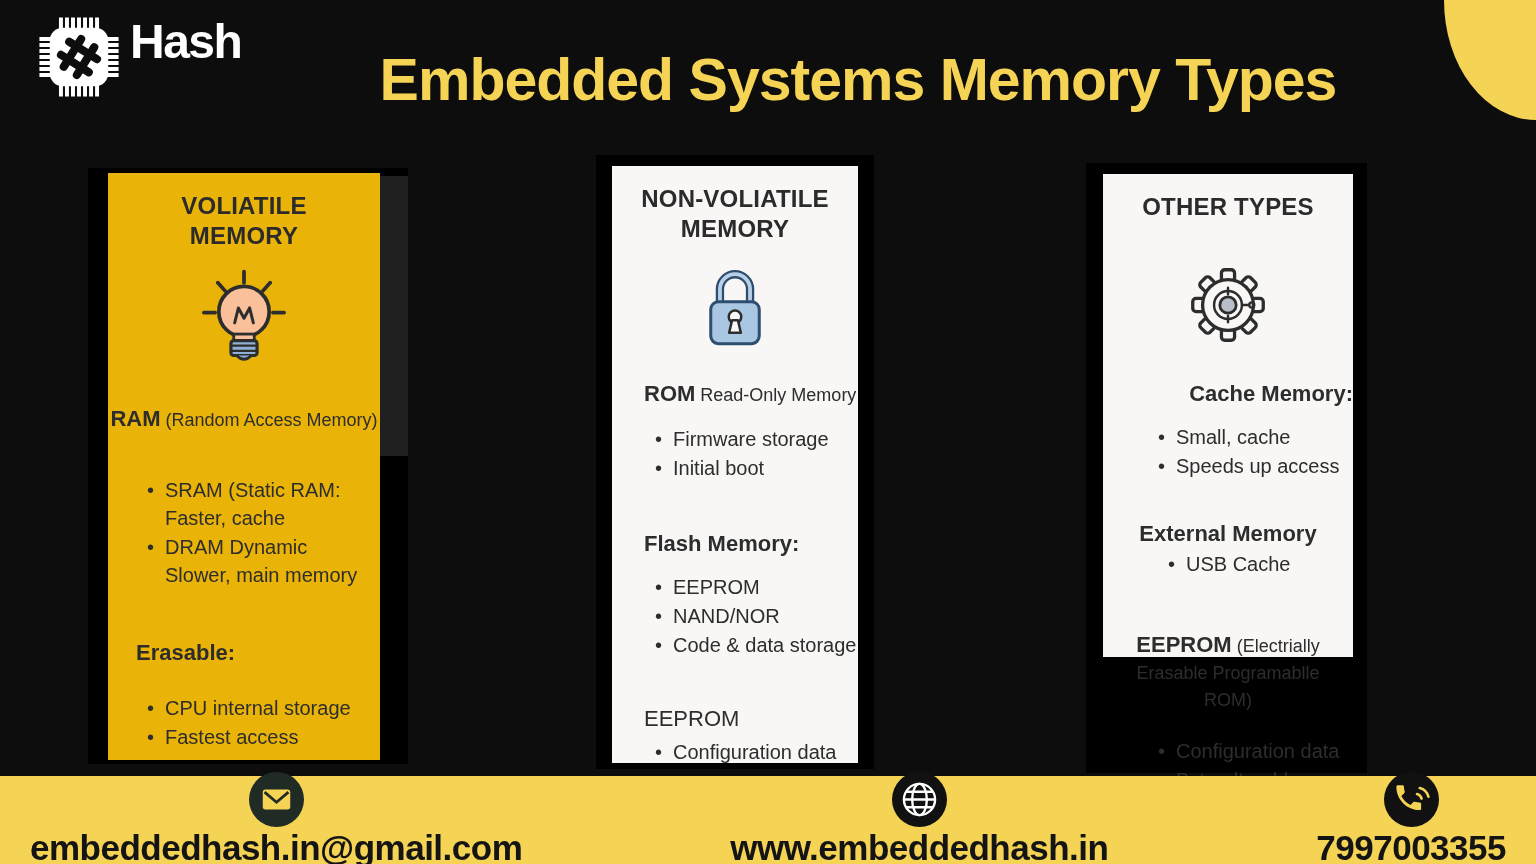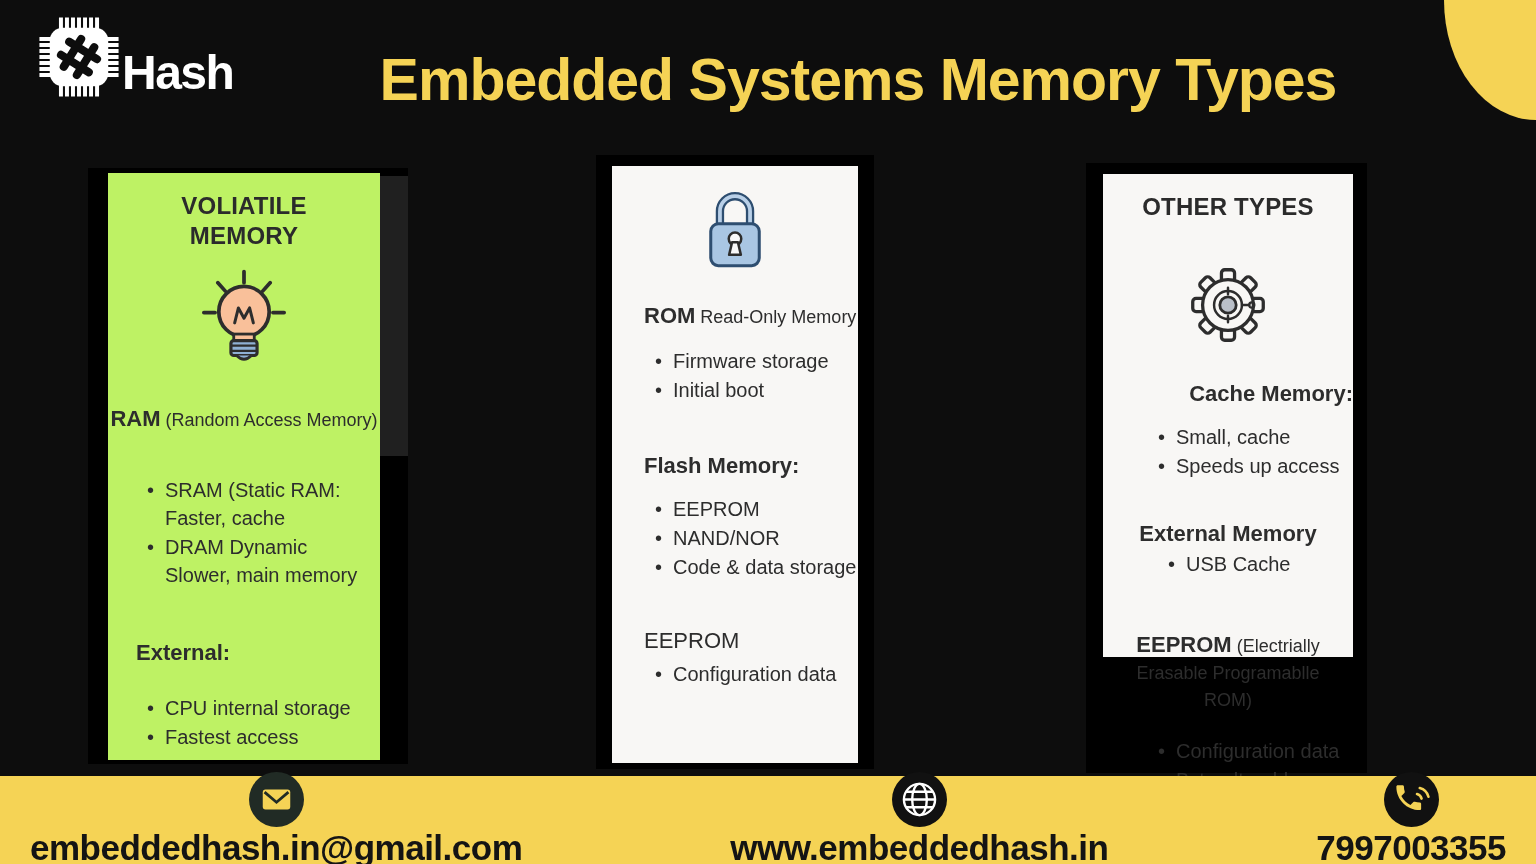--- a/index.html
+++ b/index.html
@@ -7,37 +7,37 @@
     width:1536px;height:864px;position:relative;overflow:hidden;
     background:#0d0d0d;
     font-family:"Liberation Sans",sans-serif;
   }
   .corner{
     position:absolute;top:0;right:0;width:92px;height:120px;
     background:var(--yellow,#F5D355);
     border-bottom-left-radius:100% 100%;
   }
   
-  .logo{position:absolute;left:36px;top:14px;display:flex;align-items:flex-end;}
+  .logo{position:absolute;left:36px;top:14px;display:flex;align-items:flex-start;gap:8px;}
   .logo svg{width:86px;height:86px;display:block;}
   .logo-text{color:#ffffff;font-size:48px;font-weight:bold;letter-spacing:-1.5px;}
   .title{
     position:absolute;left:338px;top:46px;width:1040px;text-align:center;
     font-size:59px;font-weight:bold;letter-spacing:-1px;color:var(--yellow,#F5D355);
     white-space:nowrap;
   }
   
   .frame{position:absolute;background:#000000;}
   .frame-1{left:88px;top:168px;width:320px;height:596px;}
   .strip-1{position:absolute;left:380px;top:176px;width:28px;height:280px;background:#202020;}
   .frame-2{left:596px;top:155px;width:278px;height:614px;}
   .frame-3{left:1086px;top:163px;width:281px;height:610px;}
   
   .card{position:absolute;color:#2d2d2d;}
-  .card-1{left:108px;top:173px;width:272px;height:587px;background:#bef264;}
+  .card-1{left:108px;top:173px;width:272px;height:587px;background:#eab308;}
   .card-2{left:612px;top:166px;width:246px;height:597px;background:#F8F7F5;}
   .card-3{left:1103px;top:174px;width:250px;height:483px;background:#F8F7F5;}
   .card-title{
     max-width:195px;margin:18px auto 0;text-align:center;
     font-weight:bold;font-size:24px;line-height:30px;letter-spacing:0.2px;color:#2b2b2b;
   }
   .card-icon{display:flex;justify-content:center;}
   .h{font-size:22px;font-weight:bold;line-height:27px;}
   .rest{font-size:18px;font-weight:normal;}
   ul{list-style:none;margin:0;padding:0;font-size:20px;line-height:28px;}
@@ -117,28 +117,29 @@
       <rect x="41" y="81" width="28" height="16" rx="3" fill="#8FB0D4" stroke="#2d2d2d" stroke-width="3.4"></rect>
       <path d="M42 86.5h26M42 92h26" stroke="#2d2d2d" stroke-width="2.4"></path>
       <path d="M47 97 Q55 105 63 97" fill="#8FB0D4" stroke="#2d2d2d" stroke-width="3"></path>
     </svg>
   </div>
   <div class="h c1-ram"><span>RAM</span><span class="rest"> (Random Access Memory)</span></div>
   <ul class="c1-b1">
     <li>SRAM (Static RAM: Faster, cache</li>
     <li>DRAM Dynamic Slower, main memory</li>
   </ul>
-  <div class="h c1-reg"><span>External:</span><span class="rest"></span></div>
+  <div class="h c1-reg"><span>Erasable:</span><span class="rest"></span></div>
   <ul class="c1-b2">
     <li>CPU internal storage</li>
     <li>Fastest access</li>
   </ul>
 </div>
 
 <div class="card card-2">
+  <div class="card-title">NON-VOLIATILE MEMORY</div>
   <div class="card-icon c2-icon">
     <svg width="76" height="92" viewBox="0 0 90 110">
       <path d="M27 54V35a18 18 0 0 1 36 0v19" fill="none" stroke="#2E4E70" stroke-width="10"></path>
       <path d="M27 54V35a18 18 0 0 1 36 0v19" fill="none" stroke="#B9D0E8" stroke-width="4.5"></path>
       <rect x="16" y="50" width="58" height="50" rx="9" fill="#A9C6E3" stroke="#2E4E70" stroke-width="3.6"></rect>
       <circle cx="45" cy="68" r="7.5" fill="#F8F8F8" stroke="#2d2d2d" stroke-width="3"></circle>
       <path d="M41.5 72 L38 87 H52 L48.5 72 Z" fill="#F8F8F8" stroke="#2d2d2d" stroke-width="3" stroke-linejoin="round"></path>
     </svg>
   </div>
   <div class="h c2-rom"><span>ROM</span><span class="rest"> Read-Only Memory</span></div>

